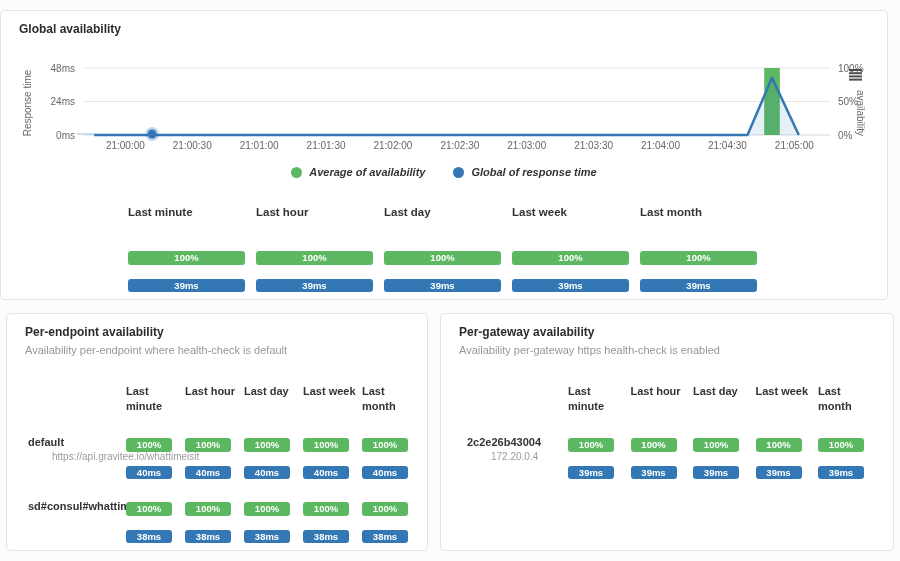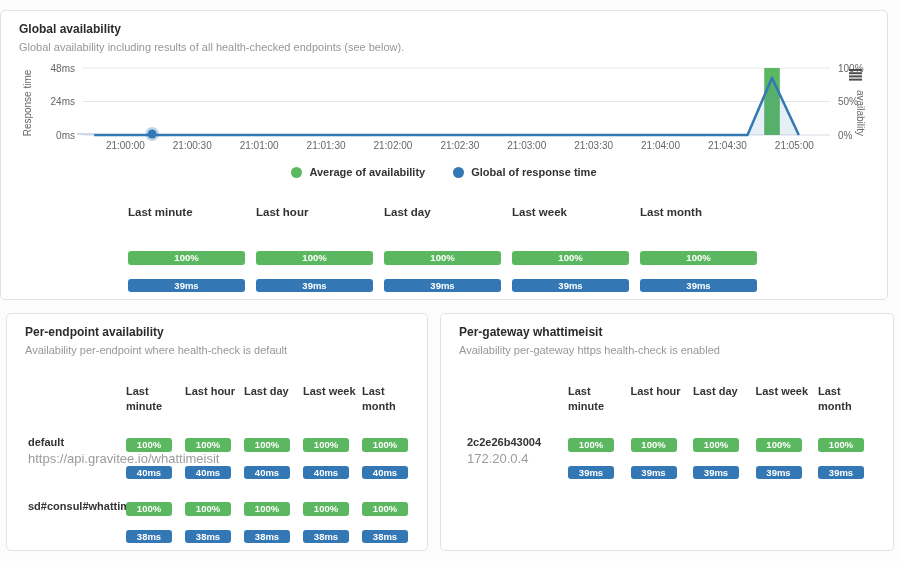--- a/index.html
+++ b/index.html
@@ -5,37 +5,36 @@
   * { margin:0; padding:0; box-sizing:border-box; }
   html,body { width:900px; height:561px; background:#fcfcfc; font-family:"Liberation Sans",sans-serif; overflow:hidden; position:relative; }
   .panel { position:absolute; background:#fff; border:1px solid #e2e2e2; border-radius:5px; }
   #panel-global   { left:0;   top:10px;  width:888px; height:290px; }
   #panel-endpoint { left:6px;   top:313px; width:422px; height:238px; }
   #panel-gateway  { left:440px; top:313px; width:454px; height:238px; }
   .panel-title    { position:absolute; left:18px; top:11px; font-size:12px; font-weight:bold; color:#2b2b2b; }
   .panel-subtitle { position:absolute; left:18px; top:30px; font-size:11px; color:#979797; }
   #chart-svg { position:absolute; left:0; top:46px; }
   .legend { position:absolute; top:155px; left:0; width:100%; display:flex; justify-content:center; gap:28px; }
-  .legend-item { display:flex; align-items:center; gap:7px; font-size:11px; font-weight:bold; color:#333; cursor:pointer; }
+  .legend-item { display:flex; align-items:center; gap:7px; font-size:11px; font-weight:bold; color:#333; cursor:pointer;font-style:italic; }
   .legend-dot { width:11px; height:11px; border-radius:50%; }
   .stat { position:absolute; width:117px; top:195px; }
   .stat-label { font-size:11.5px; font-weight:600; color:#333; }
   .badge { border-radius:3px; color:#fff; font-weight:bold; font-size:9.5px; text-align:center; position:absolute; }
   .badge.green { background:#5cb860; height:14px; line-height:14px; }
   .badge.blue  { background:#3377b5; height:13px; line-height:13px; }
   .col-header { position:absolute; font-size:11px; font-weight:600; color:#333; line-height:1.35; width:58px; }
   .row-name   { position:absolute; font-size:11px; font-weight:bold; color:#333; white-space:nowrap; }
-  .row-detail { position:absolute; font-size:13px; color:#9b9b9b; white-space:nowrap; }
+  .row-detail { position:absolute; font-size:10px; color:#9b9b9b; white-space:nowrap;margin-left:24px; }
 </style>
 </head>
 <body>
 
 <div class="panel" id="panel-global">
   <div class="panel-title">Global availability</div>
-  <div class="panel-subtitle">Global availability including results of all health-checked endpoints (see below).</div>
   <svg id="chart-svg" width="888" height="106">
       <line x1="82" y1="11" x2="829" y2="11" stroke="#e6e6e6" stroke-width="1"></line>
       <line x1="82" y1="44.5" x2="829" y2="44.5" stroke="#e6e6e6" stroke-width="1"></line>
       <line x1="82" y1="78" x2="829" y2="78" stroke="#d4dce4" stroke-width="1"></line>
       <text x="74" y="81.5" text-anchor="end" font-size="10" fill="#666666">0ms</text>
       <text x="74" y="48" text-anchor="end" font-size="10" fill="#666666">24ms</text>
       <text x="74" y="14.5" text-anchor="end" font-size="10" fill="#666666">48ms</text>
       <text x="837" y="81.5" text-anchor="start" font-size="10" fill="#666666">0%</text>
       <text x="837" y="48" text-anchor="start" font-size="10" fill="#666666">50%</text>
       <text x="837" y="14.5" text-anchor="start" font-size="10" fill="#666666">100%</text>
@@ -133,21 +132,21 @@
       <div class="badge green" style="left: 355px; top: 188px; width: 46px;">100%</div>
       <div class="badge blue" style="left: 119px; top: 216px; width: 46px;">38ms</div>
       <div class="badge blue" style="left: 178px; top: 216px; width: 46px;">38ms</div>
       <div class="badge blue" style="left: 237px; top: 216px; width: 46px;">38ms</div>
       <div class="badge blue" style="left: 296px; top: 216px; width: 46px;">38ms</div>
       <div class="badge blue" style="left: 355px; top: 216px; width: 46px;">38ms</div>
     </div>
 </div>
 
 <div class="panel" id="panel-gateway">
-  <div class="panel-title">Per-gateway whattimeisit</div>
+  <div class="panel-title">Per-gateway availability</div>
   <div class="panel-subtitle">Availability per-gateway https health-check is enabled</div>
   <div class="table-area">
       <div class="col-header" style="left: 127px; top: 70px;">Last minute</div>
       <div class="col-header" style="left: 189.5px; top: 70px;">Last hour</div>
       <div class="col-header" style="left: 252px; top: 70px;">Last day</div>
       <div class="col-header" style="left: 314.5px; top: 70px;">Last week</div>
       <div class="col-header" style="left: 377px; top: 70px;">Last month</div>
       <div class="row-name" style="left: 26px; top: 122px; text-align: right;">2c2e26b43004</div>
       <div class="row-detail" style="left: 26px; top: 137px;">172.20.0.4</div>
       <div class="badge green" style="left: 127px; top: 124px; width: 46px;">100%</div>

